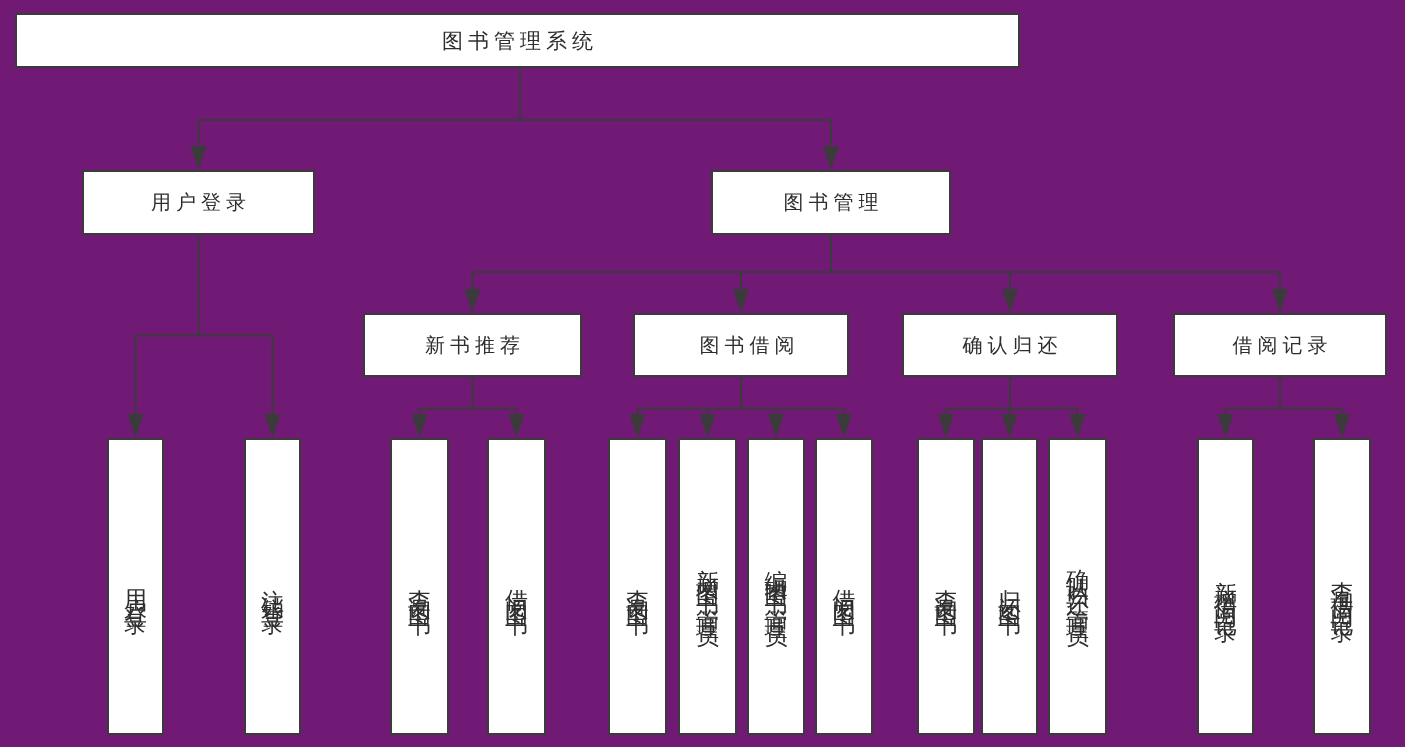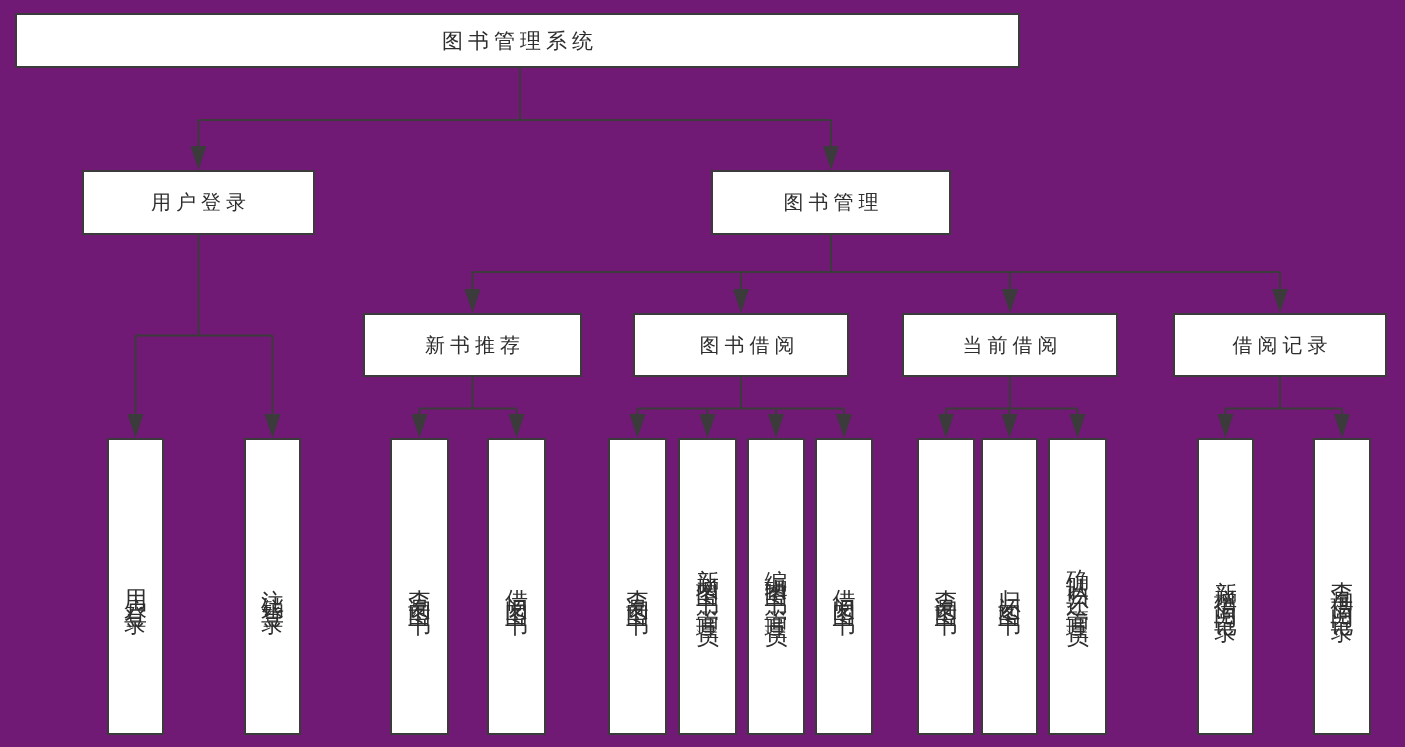--- a/index.html
+++ b/index.html
@@ -72,21 +72,21 @@
     </g>
   </svg>
 
   <div class="box hbox root" style="left:15px;top:13px;width:1005px;height:55px;">图书管理系统</div>
 
   <div class="box hbox" style="left:82px;top:170px;width:233px;height:65px;">用户登录</div>
   <div class="box hbox" style="left:711px;top:170px;width:240px;height:65px;">图书管理</div>
 
   <div class="box hbox" style="left:363px;top:313px;width:219px;height:64px;text-align:right;">新书推荐</div>
   <div class="box hbox" style="left:633px;top:313px;width:216px;height:64px;padding-left:12px;">图书借阅</div>
-  <div class="box hbox" style="left:902px;top:313px;width:216px;height:64px;">当前借阅</div>
+  <div class="box hbox" style="left:902px;top:313px;width:216px;height:64px;">确认归还</div>
   <div class="box hbox" style="left:1173px;top:313px;width:214px;height:64px;">借阅记录</div>
 
   <div class="box vbox" style="left:107px;top:438px;width:57px;height:297px;">用户登录</div>
   <div class="box vbox" style="left:244px;top:438px;width:57px;height:297px;">注销登录</div>
 
   <div class="box vbox" style="left:390px;top:438px;width:59px;height:297px;">查询图书</div>
   <div class="box vbox" style="left:487px;top:438px;width:59px;height:297px;">借阅图书</div>
 
   <div class="box vbox" style="left:608px;top:438px;width:59px;height:297px;">查询图书</div>
   <div class="box vbox" style="left:678px;top:438px;width:59px;height:297px;">新增图书（管理员）</div>

